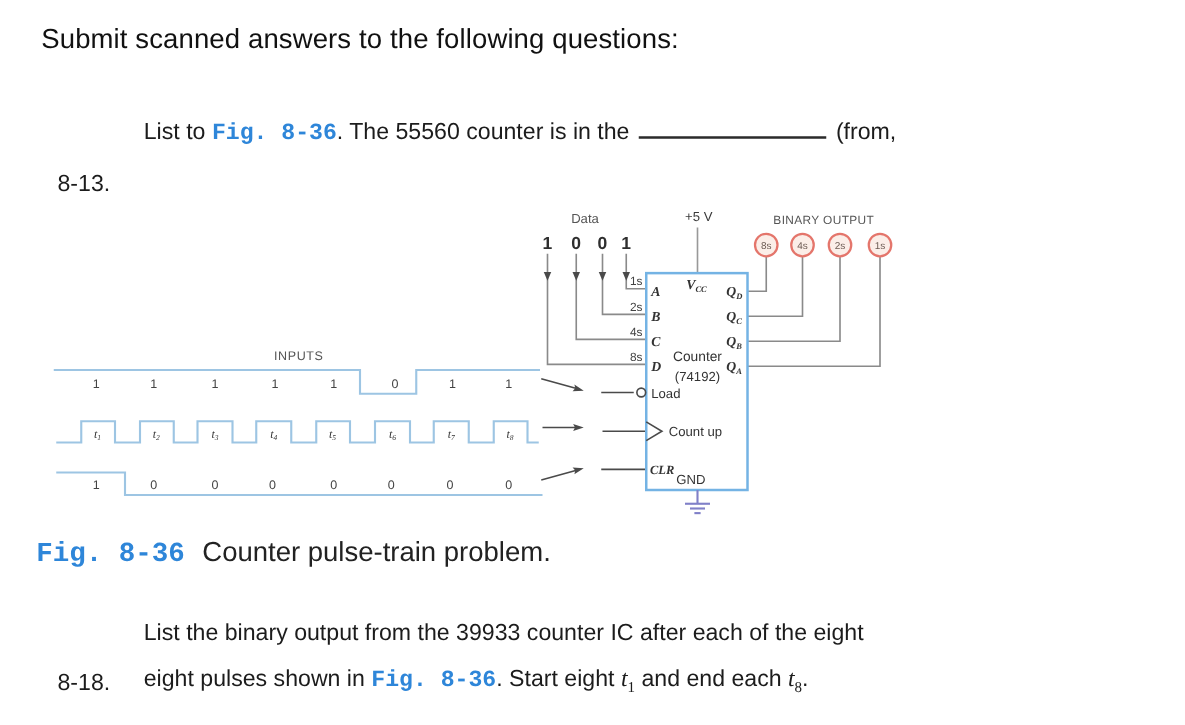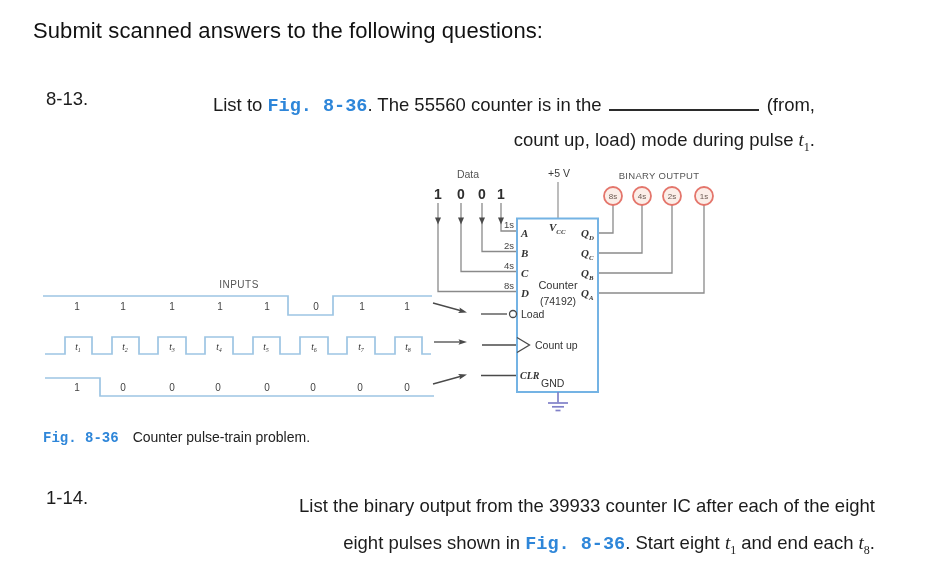--- a/index.html
+++ b/index.html
@@ -1,28 +1,28 @@
 <!DOCTYPE html>
 <html><head>
 <meta charset="utf-8">
 <style>
   html,body{margin:0;padding:0;background:#fff;}
   .page{position:relative;width:948px;height:580px;background:#ffffff;overflow:hidden;
-        font-family:"Liberation Sans",sans-serif;color:#1c1c1c;text-align:right;}
+        font-family:"Liberation Sans",sans-serif;color:#1c1c1c;}
   .title{position:absolute;left:33px;top:18px;font-size:22px;font-weight:400;letter-spacing:.1px;color:#111;}
   .q{position:absolute;font-size:18.5px;}
-  .qnum{position:absolute;left:46px;font-size:18.5px;color:#1c1c1c;}
+  .qnum{position:absolute;left:46px;font-size:18.5px;color:#1c1c1c;margin-top:48px;}
   .qtext{position:absolute;left:115px;}
   .q13-text{top:88px;line-height:33px;width:700px;}
   .q14-text{top:487px;line-height:37px;width:760px;}
   .fig-link{color:#2e86d9;font-weight:700;font-family:Liberation Mono, monospace;}
   .blank{display:inline-block;width:150px;height:14px;border-bottom:2px solid #2b2b2b;margin:0 8px 0 2px;vertical-align:baseline;}
   .tvar{font-family:"Liberation Serif",serif;font-style:italic;font-size:19px;}
   .tvar sub{font-size:12px;font-style:normal;line-height:0;}
-  .caption{position:absolute;left:43px;top:429px;font-size:14px;color:#222;}
+  .caption{position:absolute;left:29px;top:429px;font-size:22px;color:#222;}
   .caption .fig-link{margin-right:14px;}
   svg text{font-family:"Liberation Sans",sans-serif;}
   .lbl-gray{fill:#555;font-size:10.5px;}
   .lbl-dark{fill:#3a3a3a;font-size:10.5px;}
   .bit{fill:#2e2e2e;font-size:14px;font-weight:700;}
   .weight{fill:#444;font-size:9.5px;}
   .pin-it{font-family:"Liberation Serif",serif;font-style:italic;fill:#333;font-size:11px;font-weight:600;}
   .sub-it{font-size:6.8px;}
   .chip-txt{fill:#333;font-size:11px;}
   .wv-lbl{fill:#444;font-size:10px;}
@@ -31,21 +31,20 @@
 </head>
 <body>
 
 <div class="page">
 
   <div class="title">Submit scanned answers to the following questions:</div>
 
   <div class="qnum" style="top:88px;">8-13.</div>
   <div class="qtext q q13-text">
     <span><span>List to </span><span class="fig-link">Fig. 8-36</span><span>. The 55560 counter is in the </span><span class="blank"></span><span>(from,</span></span><br>
-    <span><span>count up, load) mode during pulse </span><span class="tvar"><span>t</span><sub>1</sub></span><span>.</span></span>
   </div>
 
   <svg width="948" height="580" viewBox="0 0 948 580" style="position:absolute;left:0;top:0;">
 
     <g fill="none" stroke="#9dc5e3" stroke-width="1.7">
       <path d="M43,296 H288 V315 H333 V296 H432"></path>
       <path d="M45,354 H65 V337 H92 V354 H112 V337 H139 V354 H158 V337 H186 V354 H205 V337 H233 V354 H253 V337 H280 V354 H300 V337 H328 V354 H347 V337 H375 V354 H395 V337 H422 V354 H431"></path>
       <path d="M45,378 H100 V396 H434"></path>
     </g>
 
@@ -179,19 +178,19 @@
       <text x="313" y="391" text-anchor="middle" class="wv-lbl">0</text>
       <text x="360" y="391" text-anchor="middle" class="wv-lbl">0</text>
       <text x="407" y="391" text-anchor="middle" class="wv-lbl">0</text>
     </g>
   </svg>
 
   <div class="caption">
     <span class="fig-link">Fig. 8-36</span><span>Counter pulse-train problem.</span>
   </div>
 
-  <div class="qnum" style="top:487px;">1-14.</div>
+  <div class="qnum" style="top:487px;">8-18.</div>
   <div class="qtext q q14-text">
     <span>List the binary output from the 39933 counter IC after each of the eight</span><br>
     <span><span>eight pulses shown in </span><span class="fig-link">Fig. 8-36</span><span>. Start eight </span><span class="tvar"><span>t</span><sub>1</sub></span><span> and end each </span><span class="tvar"><span>t</span><sub>8</sub></span><span>.</span></span>
   </div>
 
 </div>
 
 </body></html>

